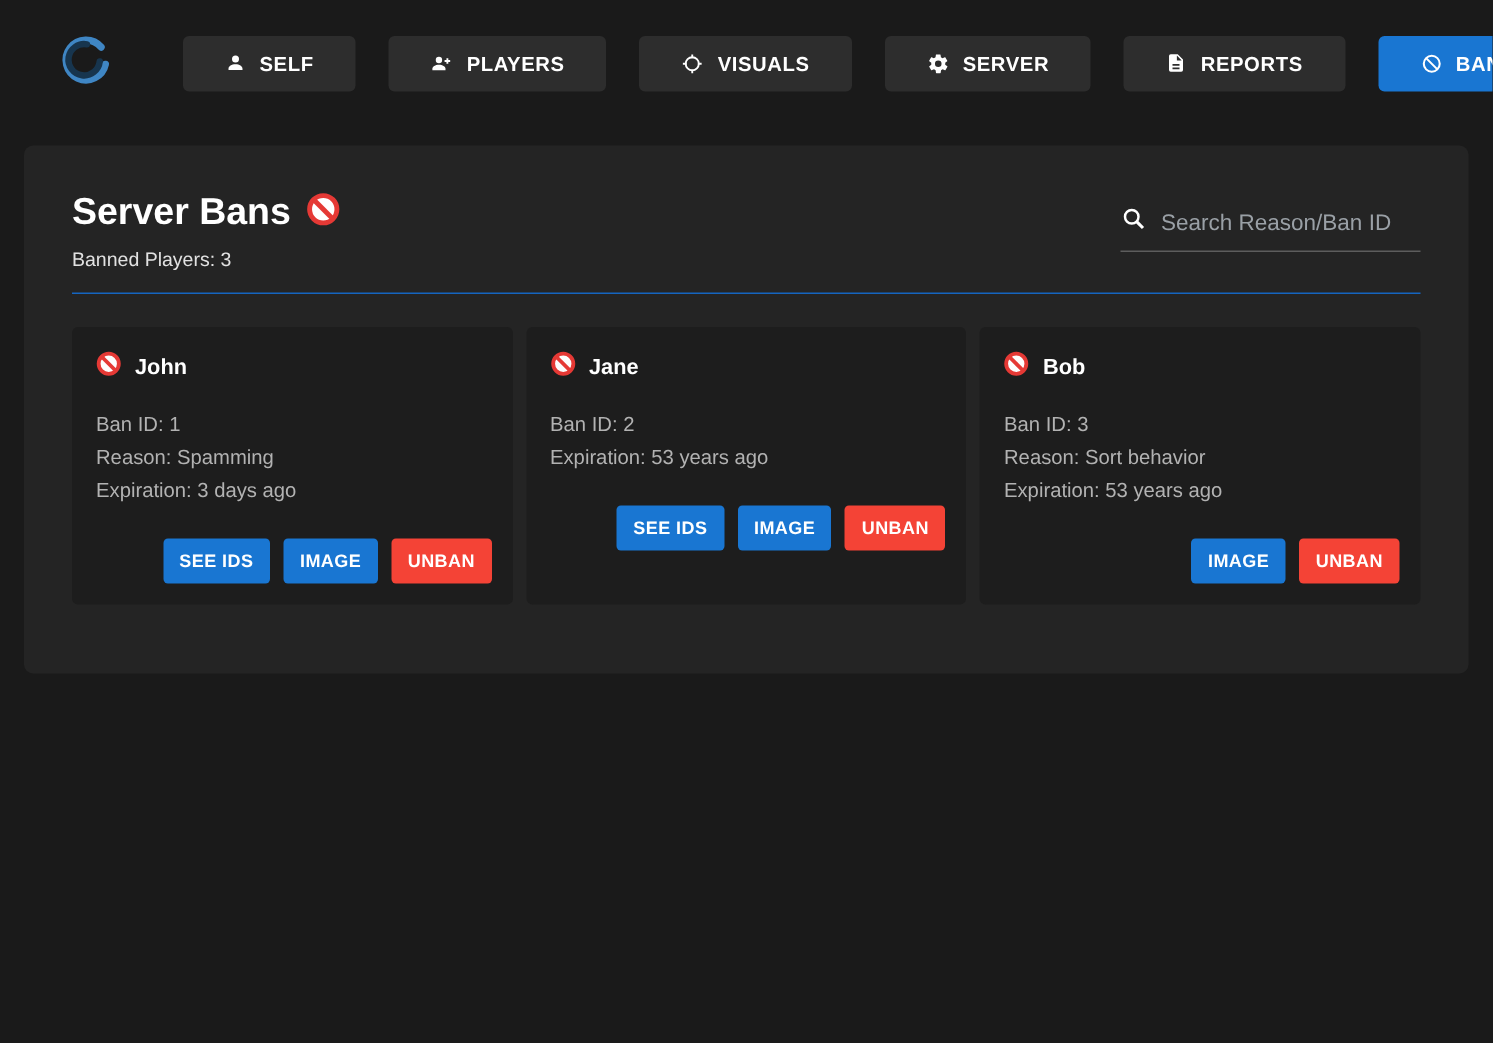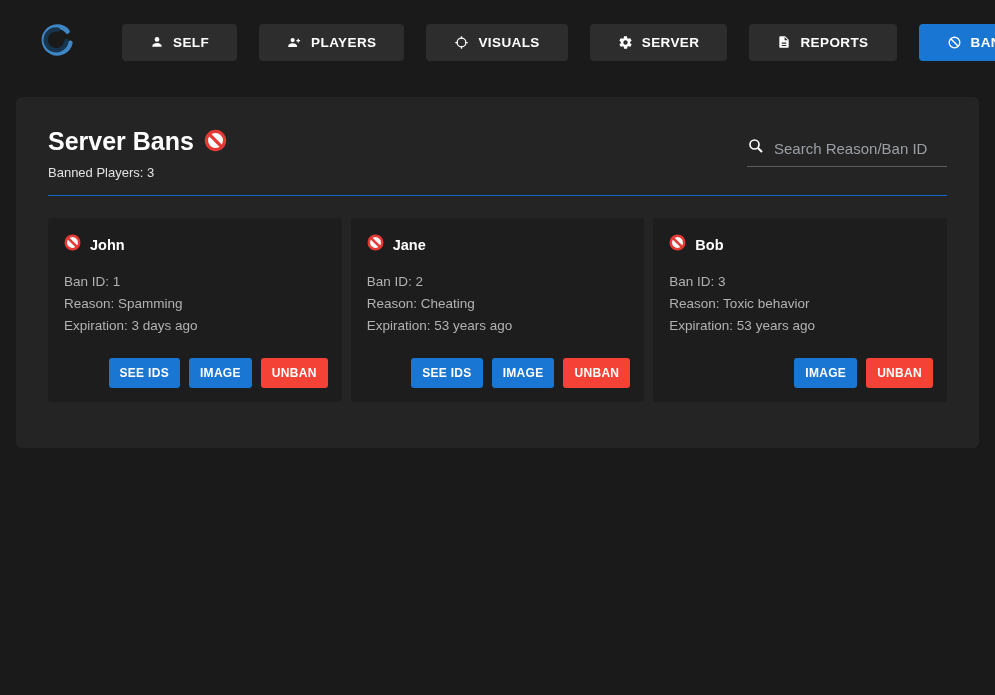--- a/index.html
+++ b/index.html
@@ -41,21 +41,21 @@
   .nav-btn svg { display: block; }
 
   
   .panel {
     margin: 13px 16px;
     background: #242424;
     border-radius: 6px;
     padding: 30px 32px 46px 32px;
   }
   .panel-header { display: flex; justify-content: space-between; align-items: flex-start; }
-  .title-row { display: flex; align-items: flex-end; gap: 10px; }
+  .title-row { display: flex; align-items: center; gap: 10px; }
   .page-title { font-size: 25px; font-weight: bold; color: #fff; }
   .subtitle { margin-top: 9px; font-size: 13px; color: #e2e2e2; }
 
   .controls { display: flex; gap: 26px; margin-top: 10px; }
   .underline-field {
     display: flex;
     align-items: center;
     gap: 9px;
     border-bottom: 1px solid #5d5d5d;
     padding-bottom: 7px;
@@ -244,21 +244,20 @@
           <svg viewBox="0 0 24 24" width="17" height="17">
             <circle cx="12" cy="12" r="9.5" fill="#fdfdfd"></circle>
             <circle cx="12" cy="12" r="9.5" fill="none" stroke="#e53935" stroke-width="3.6"></circle>
             <line x1="5.4" y1="5.4" x2="18.6" y2="18.6" stroke="#e53935" stroke-width="3.6"></line>
           </svg>
         </span>
         <span class="ban-name">Jane</span>
       </div>
       <div class="card-details">
         <div>Ban ID: 2</div>
-        <div>Reason: Cheating</div>
         <div>Expiration: 53 years ago</div>
       </div>
       <div class="card-actions">
         <button class="action-btn btn-blue">SEE IDS</button>
         <button class="action-btn btn-blue">IMAGE</button>
         <button class="action-btn btn-red">UNBAN</button>
       </div>
     </div>
 
     <div class="ban-card">
@@ -267,21 +266,21 @@
           <svg viewBox="0 0 24 24" width="17" height="17">
             <circle cx="12" cy="12" r="9.5" fill="#fdfdfd"></circle>
             <circle cx="12" cy="12" r="9.5" fill="none" stroke="#e53935" stroke-width="3.6"></circle>
             <line x1="5.4" y1="5.4" x2="18.6" y2="18.6" stroke="#e53935" stroke-width="3.6"></line>
           </svg>
         </span>
         <span class="ban-name">Bob</span>
       </div>
       <div class="card-details">
         <div>Ban ID: 3</div>
-        <div>Reason: Toxic behavior</div>
+        <div>Reason: Sort behavior</div>
         <div>Expiration: 53 years ago</div>
       </div>
       <div class="card-actions">
         <button class="action-btn btn-blue">IMAGE</button>
         <button class="action-btn btn-red">UNBAN</button>
       </div>
     </div>
 
   </div>
 </main>

